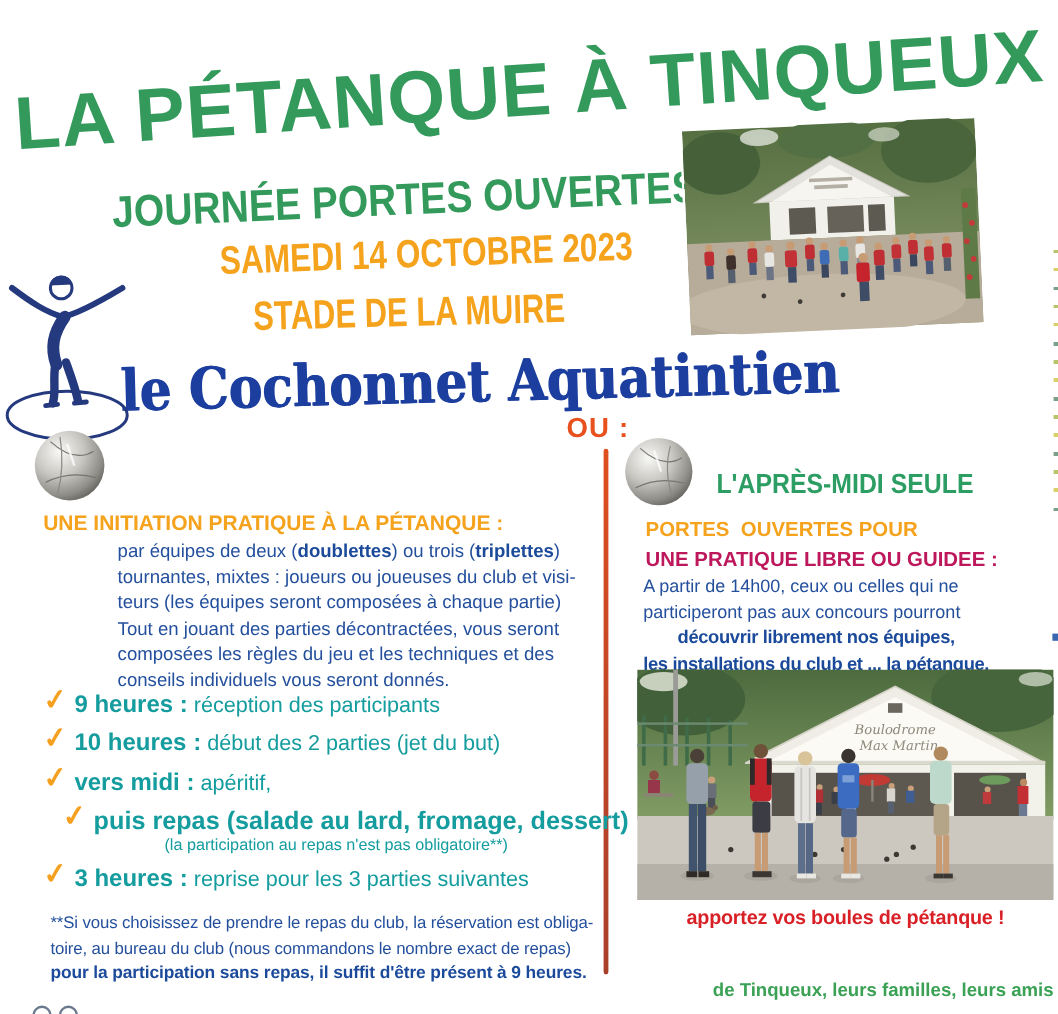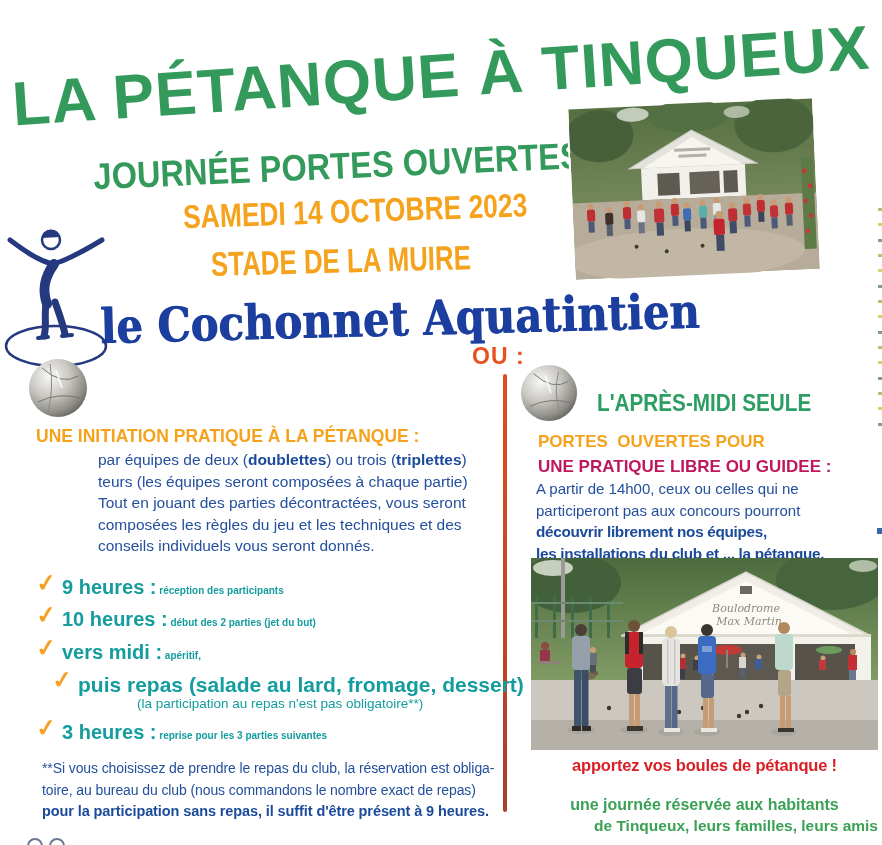--- a/index.html
+++ b/index.html
@@ -34,34 +34,34 @@
   
   .left-head{left:100px;top:384px;color:#2d9e63;font-weight:bold;font-size:24px;}
   .left-head .cond{transform:scaleX(.9);}
   .left-sub{left:36px;top:426px;color:#f5a21c;font-weight:bold;font-size:17.5px;}
   .intro{left:98px;top:449px;color:#234f9d;font-size:15.5px;line-height:21.5px;}
   .intro b{color:#1b4a9b;}
   .sched-row{color:#149c9e;}
   .sched-row .check{position:absolute;left:-26px;top:-7px;color:#f5a01e;font-size:24px;
                     font-weight:bold;transform:rotate(-6deg);}
   .sched-row .lead{font-weight:bold;font-size:20px;text-align:center;}
-  .sched-row .rest{font-weight:bold;font-size:10px;}
+  .sched-row .rest{font-weight:normal;font-size:18px;}
   .sched-row.even .lead,.sched-row.even .rest{font-size:21px;font-weight:bold;}
   .sched-note{left:137px;top:696px;color:#149c9e;font-size:13.5px;}
   .footnote{left:42px;top:758px;width:466px;color:#234f9d;font-size:14px;line-height:21.5px;
             letter-spacing:-0.1px;}
   .footnote .bold-line{font-weight:bold;color:#1b4a9b;font-size:14.5px;}
 
   
   .right-head{left:597px;top:390px;color:#2d9e63;font-weight:bold;font-size:23px;}
   .right-head .cond{transform:scaleX(.9);}
   .right-sub1{left:538px;top:432px;color:#f5a21c;font-weight:bold;font-size:17px;white-space:pre;text-align:center;}
   .right-sub2{left:538px;top:457px;color:#be185d;font-weight:bold;font-size:17px;}
   .right-para{left:536px;top:478px;color:#234f9d;font-size:15px;line-height:21.5px;}
-  .right-para .pbold{font-weight:bold;color:#1b4a9b;letter-spacing:-0.3px;font-size:15.3px;}
+  .right-para .pbold{font-weight:bold;color:#1b4a9b;letter-spacing:-0.3px;font-size:15.3px;text-align:center;}
   .bring{left:531px;top:756px;width:347px;text-align:center;color:#d92027;font-weight:bold;
          font-size:16.5px;letter-spacing:-0.2px;}
   .reserved1{left:531px;top:796px;width:347px;text-align:center;color:#3aa155;font-weight:bold;font-size:16px;}
   .reserved2{left:531px;top:817px;width:347px;text-align:right;color:#3aa155;font-weight:bold;font-size:15.5px;}
 
   
   .photo-top{left:572px;top:103px;width:244px;height:172px;transform:rotate(-2.6deg);
              box-shadow:0 0 0 2px #fff;}
   .photo-bottom{left:531px;top:558px;width:347px;height:192px;}
   .ball-left{left:28px;top:358px;width:60px;height:60px;}
@@ -227,20 +227,21 @@
     <path d="M14,10 Q34,28 50,18" stroke="#77756f" fill="none"></path>
     <path d="M10,44 Q30,34 52,40" stroke="#77756f" fill="none"></path>
     <path d="M22,6 Q26,30 20,54" stroke="#8a8882" fill="none"></path>
     <path d="M28,12 L34,30" stroke="#ffffff" stroke-width="2" opacity=".75" fill="none"></path>
   </svg>
 
   <div class="abs left-sub nowrap">UNE INITIATION PRATIQUE À LA PÉTANQUE :</div>
 
   <div class="abs intro">
     <div class="nowrap"><span>par équipes de deux (</span><b>doublettes</b><span>) ou trois (</span><b>triplettes</b><span>)</span></div>
+    <div class="nowrap">tournantes, mixtes : joueurs ou joueuses du club et visi-</div>
     <div class="nowrap">teurs (les équipes seront composées à chaque partie)</div>
     <div class="nowrap">Tout en jouant des parties décontractées, vous seront</div>
     <div class="nowrap">composées les règles du jeu et les techniques et des</div>
     <div class="nowrap">conseils individuels vous seront donnés.</div>
   </div>
 
   <div class="abs sched-row nowrap" style="left:62px;top:576px">
     <span class="check">✓</span><span class="lead">9 heures :</span><span class="rest"> réception des participants</span>
   </div>
   <div class="abs sched-row nowrap" style="left:62px;top:608px">
@@ -406,21 +407,20 @@
         <rect x="244" y="76" width="18" height="36" rx="4" fill="#bcd9cb"></rect>
       <rect x="247" y="112" width="13" height="26" rx="3" fill="#b4a488"></rect>
       <rect x="249" y="138" width="5" height="32" fill="#c79b74"></rect>
         <rect x="255" y="138" width="5" height="32" fill="#c79b74"></rect>
       <rect x="247" y="170" width="8" height="4" fill="#3a3632"></rect>
         <rect x="255" y="170" width="8" height="4" fill="#3a3632"></rect>
     </g>
   </svg>
 
   <div class="abs bring nowrap">apportez vos boules de pétanque !</div>
-  <div class="abs reserved1 nowrap">une journée réservée aux habitants</div>
   <div class="abs reserved2 nowrap">de Tinqueux, leurs familles, leurs amis</div>
 
   <div class="abs edge-dashes"></div>
   <div class="abs edge-blue"></div>
   <div class="abs corner-glyph" style="left:27px"></div>
   <div class="abs corner-glyph" style="left:49px"></div>
 
 </div>
 
 </body></html>

